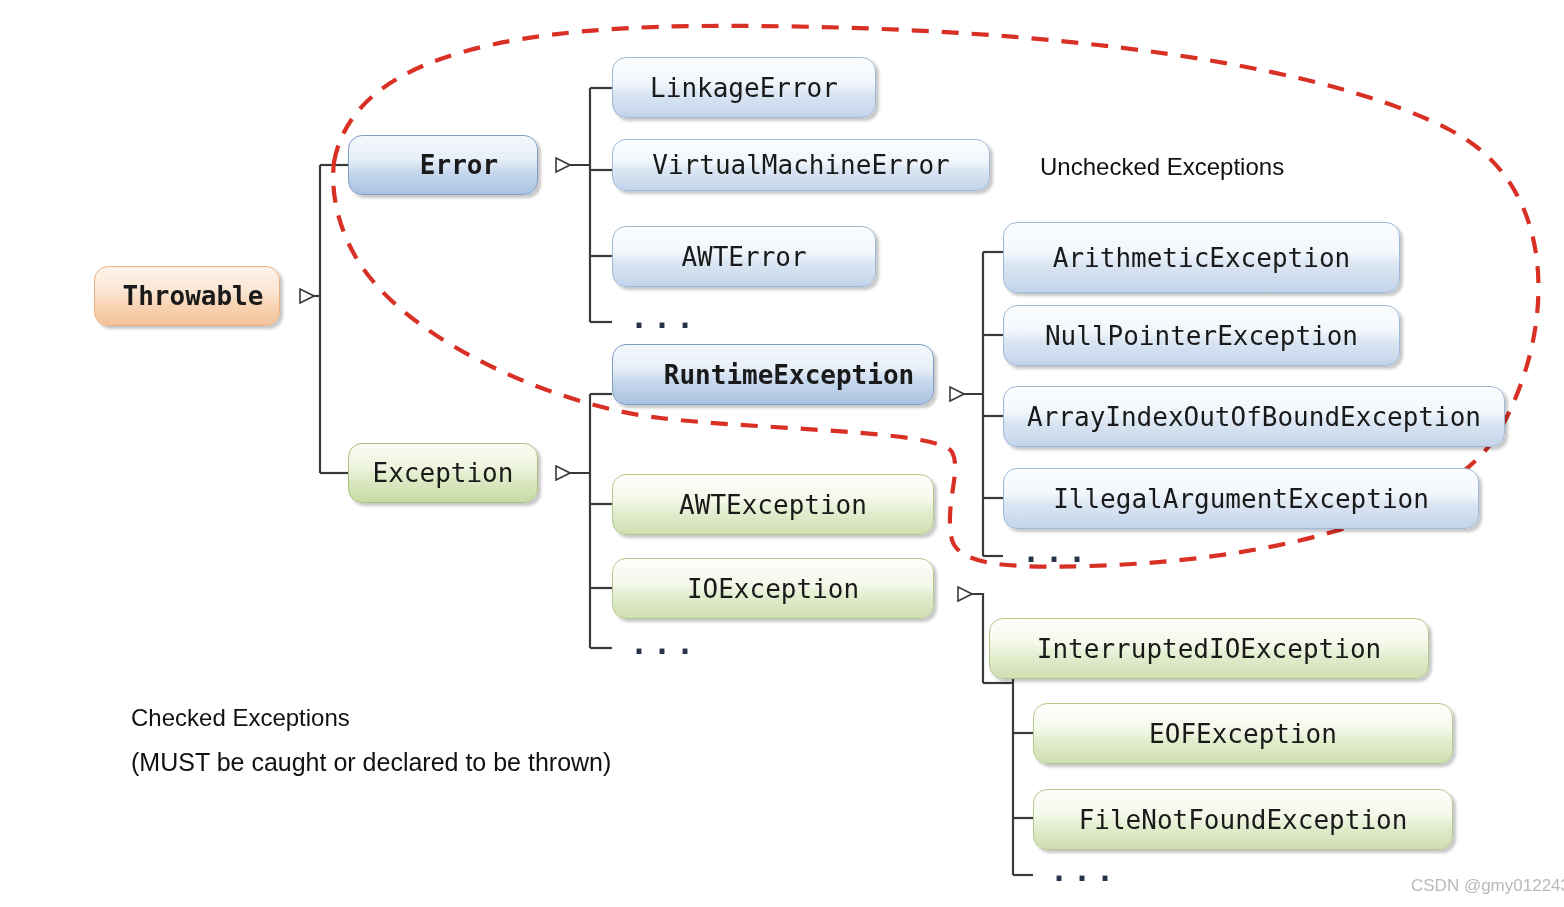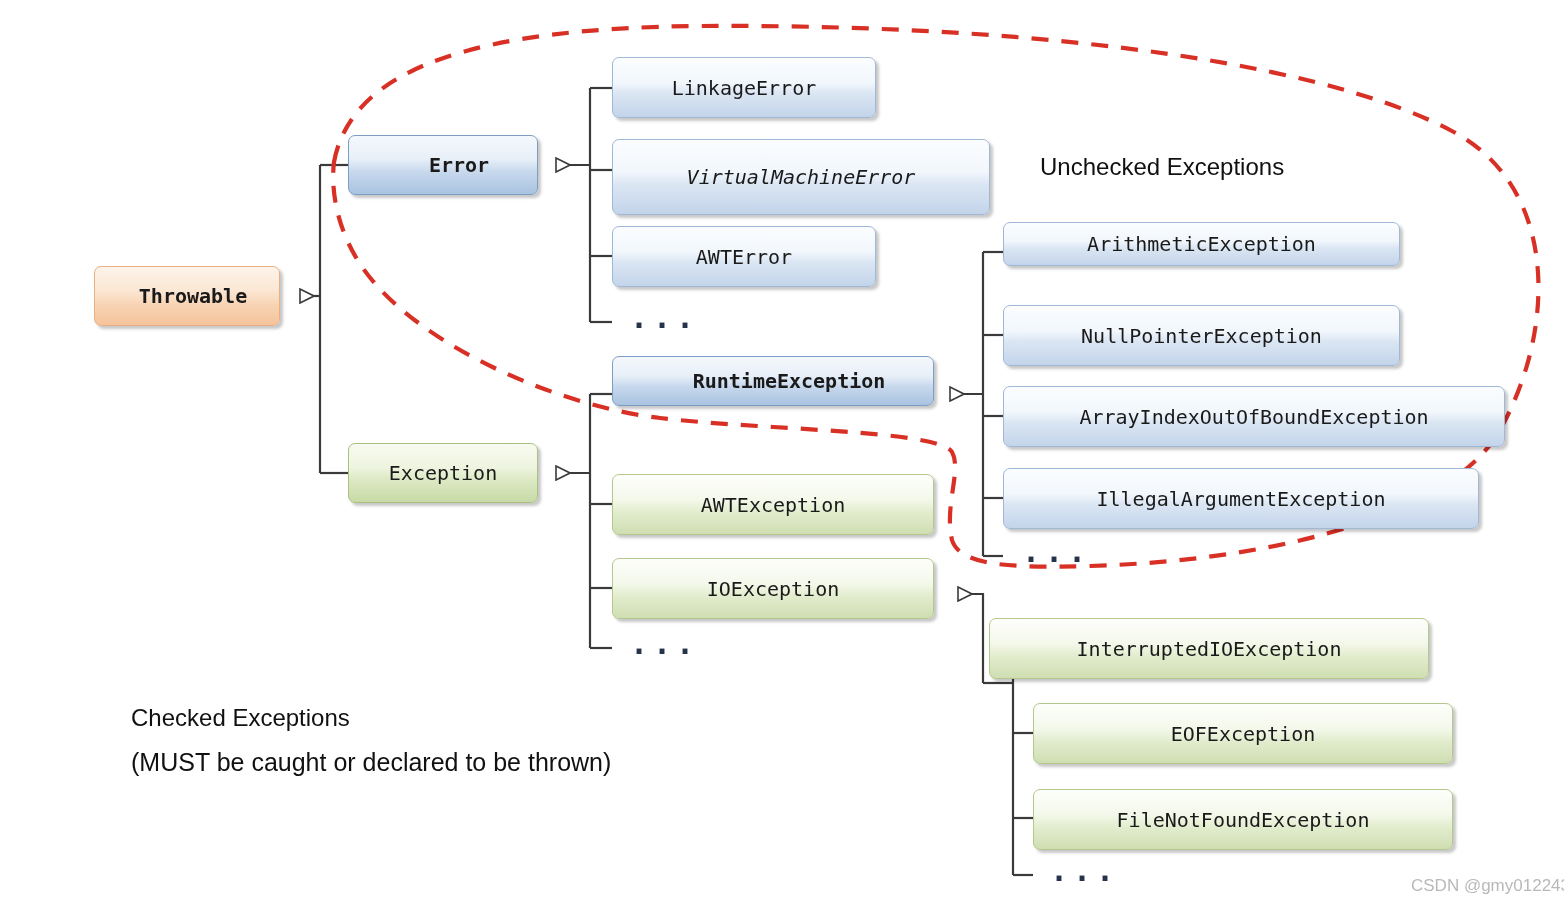--- a/index.html
+++ b/index.html
@@ -11,23 +11,23 @@
 
   
   #wires{position:absolute;left:0;top:0;width:1564px;height:907px;pointer-events:none;}
 
   
   .node{
     position:absolute;
     box-sizing:border-box;
     display:flex;align-items:center;justify-content:center;
     font-family:"DejaVu Sans Mono","Liberation Mono",monospace;
-    font-size:20px;
+    font-size:26px;
     color:#1a1a1a;
-    border-radius:7px;
+    border-radius:14px;
     letter-spacing:0px;
     white-space:nowrap;
     box-shadow:3px 3px 3px rgba(0,0,0,0.22);
   }
   .node.blue{
     border:1px solid #9fb8d8;
     background:linear-gradient(to bottom,#fbfdff 0%,#f2f7fc 42%,#dbe6f3 60%,#c3d4ea 100%);
   }
   .node.blue-strong{
     border:1px solid #7e9dc4;
@@ -146,45 +146,45 @@
   </div>
 
   <div class="node green-strong" style="left:348px;top:443px;width:190px;height:60px;">
     <span>Exception</span>
   </div>
 
   <div class="node blue" style="left:612px;top:57px;width:264px;height:61px;">
     <span>LinkageError</span>
   </div>
 
-  <div class="node blue" style="left:612px;top:139px;width:378px;height:76px;font-style:italic;">
+  <div class="node blue" style="left:612px;top:139px;width:378px;height:52px;">
     <span>VirtualMachineError</span>
   </div>
 
   <div class="node blue" style="left:612px;top:226px;width:264px;height:61px;">
     <span>AWTError</span>
   </div>
 
   <div class="dots" style="left:630px;top:300px;">...</div>
 
-  <div class="node blue-strong" style="left:612px;top:356px;width:322px;height:50px;">
+  <div class="node blue-strong" style="left:612px;top:344px;width:322px;height:61px;">
     <span>RuntimeException</span>
   </div>
 
   <div class="node green" style="left:612px;top:474px;width:322px;height:61px;">
     <span>AWTException</span>
   </div>
 
   <div class="node green" style="left:612px;top:558px;width:322px;height:61px;">
     <span>IOException</span>
   </div>
 
   <div class="dots" style="left:630px;top:626px;">...</div>
 
-  <div class="node blue" style="left:1003px;top:222px;width:397px;height:44px;">
+  <div class="node blue" style="left:1003px;top:222px;width:397px;height:71px;">
     <span>ArithmeticException</span>
   </div>
 
   <div class="node blue" style="left:1003px;top:305px;width:397px;height:61px;">
     <span>NullPointerException</span>
   </div>
 
   <div class="node blue" style="left:1003px;top:386px;width:502px;height:61px;">
     <span>ArrayIndexOutOfBoundException</span>
   </div>

